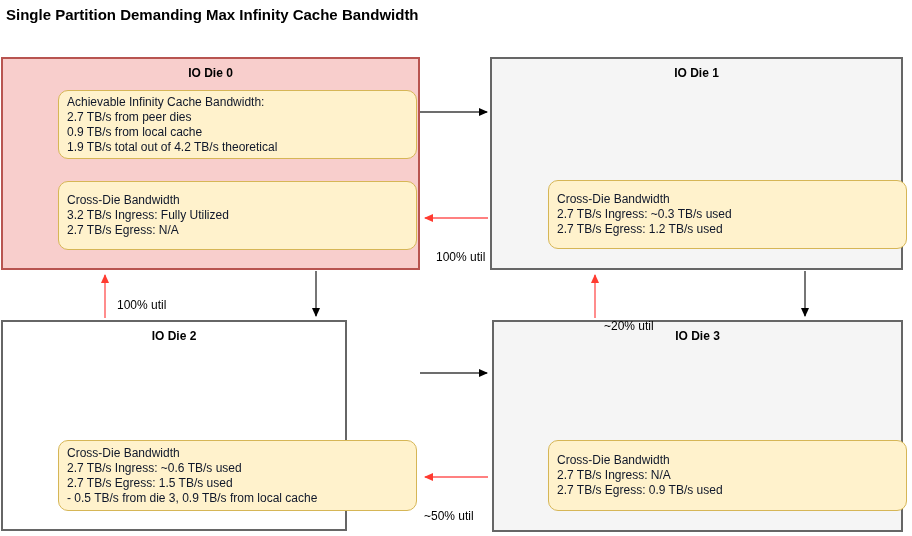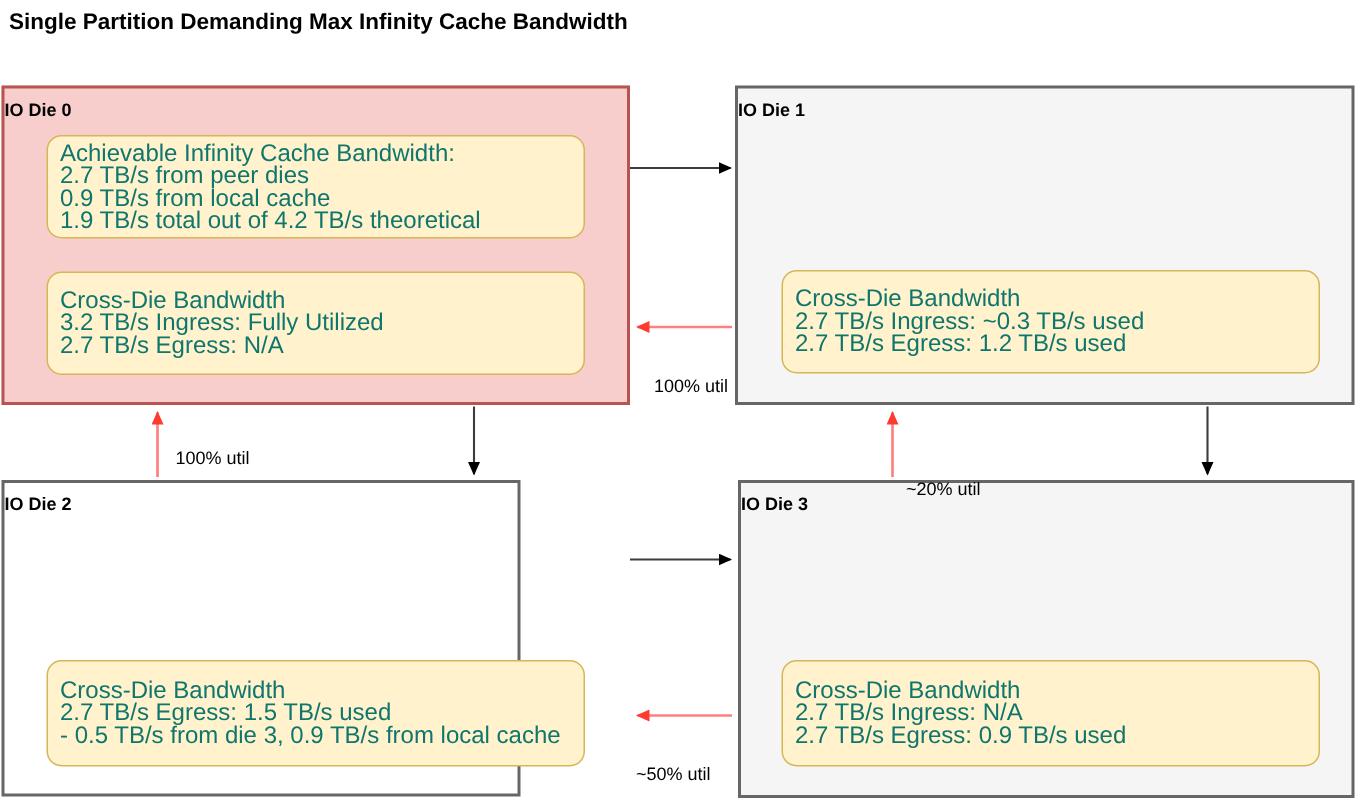--- a/index.html
+++ b/index.html
@@ -9,28 +9,28 @@
   }
   .title {
     position:absolute; left:6px; top:6px;
     font-size:15px; font-weight:bold; color:#000000; white-space:nowrap;
   }
   .die { position:absolute; box-sizing:border-box; border:2px solid; }
   .die-red   { background:var(--die0-fill);  border-color:var(--die0-stroke); }
   .die-gray  { background:var(--gray-fill);  border-color:var(--gray-stroke); }
   .die-white { background:var(--white-fill); border-color:var(--gray-stroke); }
   .die-title {
-    text-align:left; font-weight:bold; font-size:12px; color:#000;
+    text-align:center; font-weight:bold; font-size:12px; color:#000;
     padding-top:7px;
   }
   .note {
     position:absolute; box-sizing:border-box;
     background:var(--note-fill); border:1px solid var(--note-stroke);
-    border-radius:10px; font-size:16px; line-height:15px; color:#0f766e;
-    padding:2px 8px; display:flex; flex-direction:column; justify-content:center;
+    border-radius:10px; font-size:12px; line-height:15px; color:#0f172a;
+    padding:2px 8px; display:flex; flex-direction:column; justify-content:center;margin-left:27px;
   }
   .note div { white-space:nowrap; }
   .edges { position:absolute; left:0; top:0; width:912px; height:536px; pointer-events:none; }
   .edge-black { stroke:var(--black-arrow); stroke-width:1.4; }
   .edge-red   { stroke:var(--red-arrow);   stroke-width:1.8; }
   .edge-label { position:absolute; font-size:12px; color:#000; white-space:nowrap;margin-top:16px; }
 </style>
 </head>
 <body>
 
@@ -78,20 +78,21 @@
       <div>Cross-Die Bandwidth</div>
       <div>2.7 TB/s Ingress: ~0.3 TB/s used</div>
       <div>2.7 TB/s Egress: 1.2 TB/s used</div>
     </div>
   </div>
 
   <div class="die die-white" style="left:1px; top:320px; width:346px; height:211px;">
     <div class="die-title">IO Die 2</div>
     <div class="note" style="left:28px; top:118px; width:359px; height:71px;">
       <div>Cross-Die Bandwidth</div>
+      <div>2.7 TB/s Ingress: ~0.6 TB/s used</div>
       <div>2.7 TB/s Egress: 1.5 TB/s used</div>
       <div>- 0.5 TB/s from die 3, 0.9 TB/s from local cache</div>
     </div>
   </div>
 
   <div class="die die-gray" style="left:492px; top:320px; width:411px; height:212px;">
     <div class="die-title">IO Die 3</div>
     <div class="note" style="left:27px; top:118px; width:359px; height:71px;">
       <div>Cross-Die Bandwidth</div>
       <div>2.7 TB/s Ingress: N/A</div>

